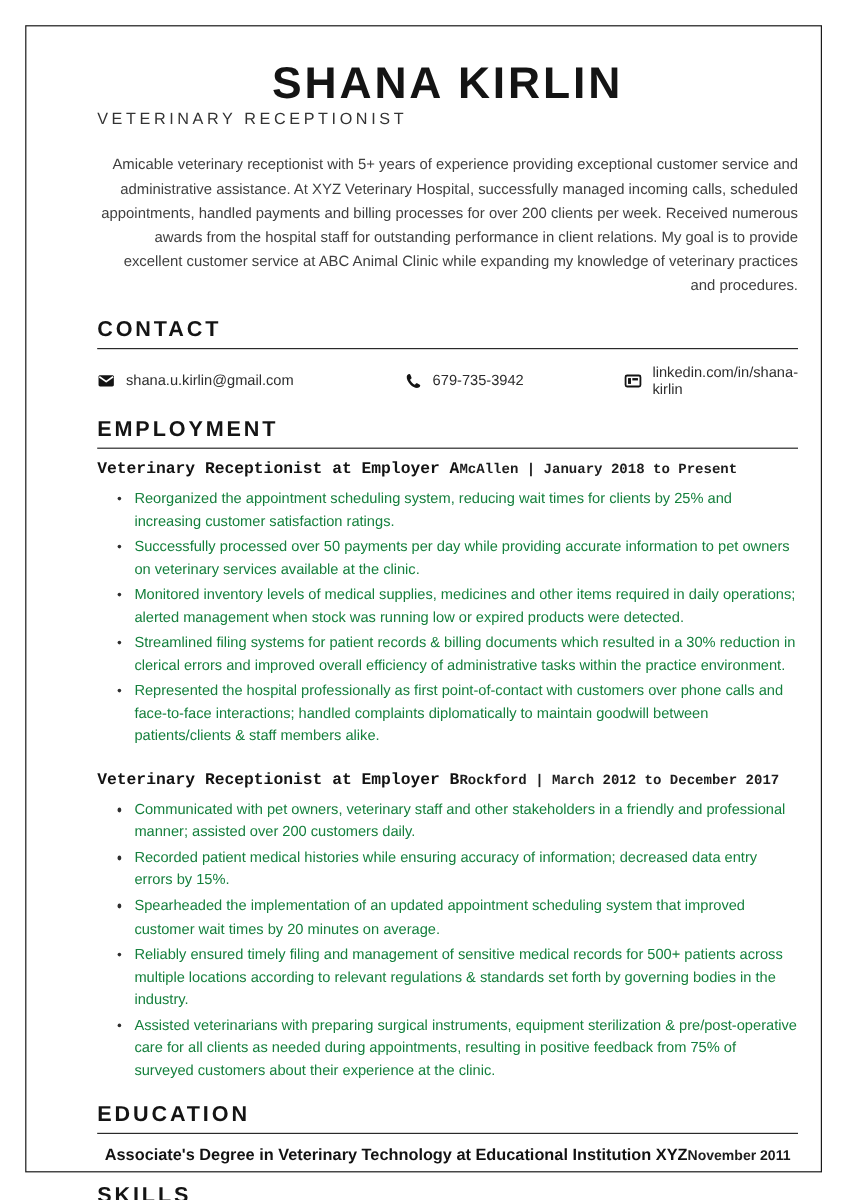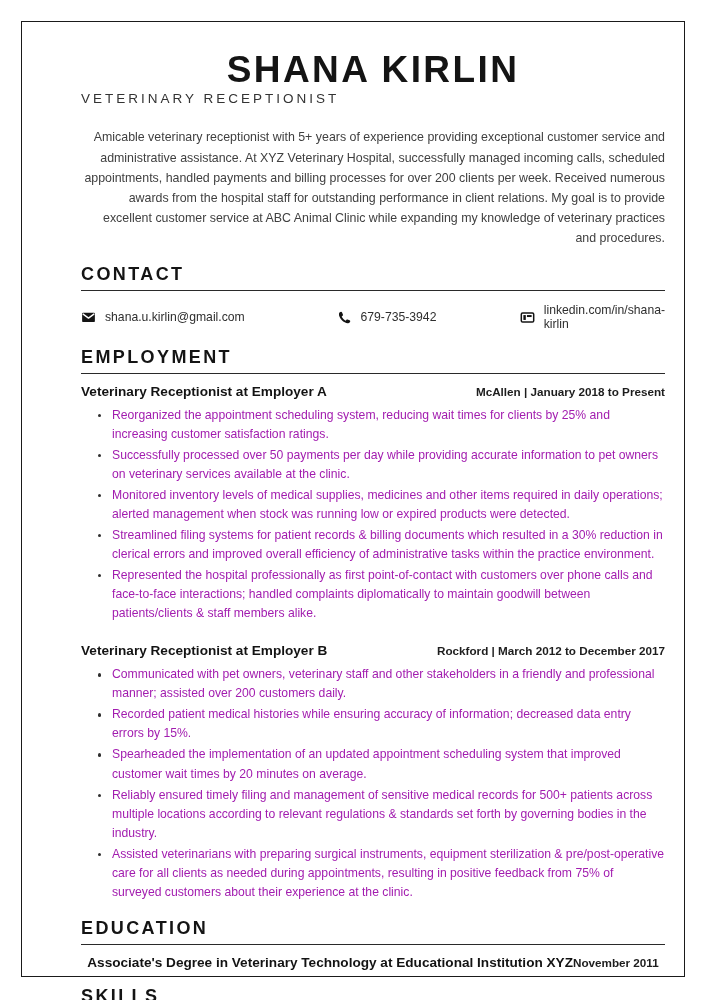--- a/index.html
+++ b/index.html
@@ -103,42 +103,42 @@
     justify-content: center;
     flex: none;
   }
   .cicon svg { display: block; }
 
   
   .job { margin-top: 10px; }
   .job-head {
     display: flex;
     align-items: baseline;
-    justify-content: space-between;
+    font-family: Liberation Mono, monospace;
   }
   .job-title {
     font-size: 13.6px;
     font-weight: 700;
     color: #131313;
   }
   .job-meta {
     font-size: 11.7px;
     font-weight: 700;
     color: #1d1d1d;
     white-space: nowrap;
   }
   ul.bullets {
     margin: 7px 0 0 0;
     padding-left: 31px;
     list-style: none;
   }
   ul.bullets li {
     font-size: 12.2px;
     line-height: 1.56;
-    color: #a21caf;
+    color: #15803d;
     position: relative;
     margin-bottom: 2px;
   }
   ul.bullets li::before {
     content: "";
     position: absolute;
     left: -14px;
     top: 8px;
     width: 3.2px;
     height: 3.2px;

